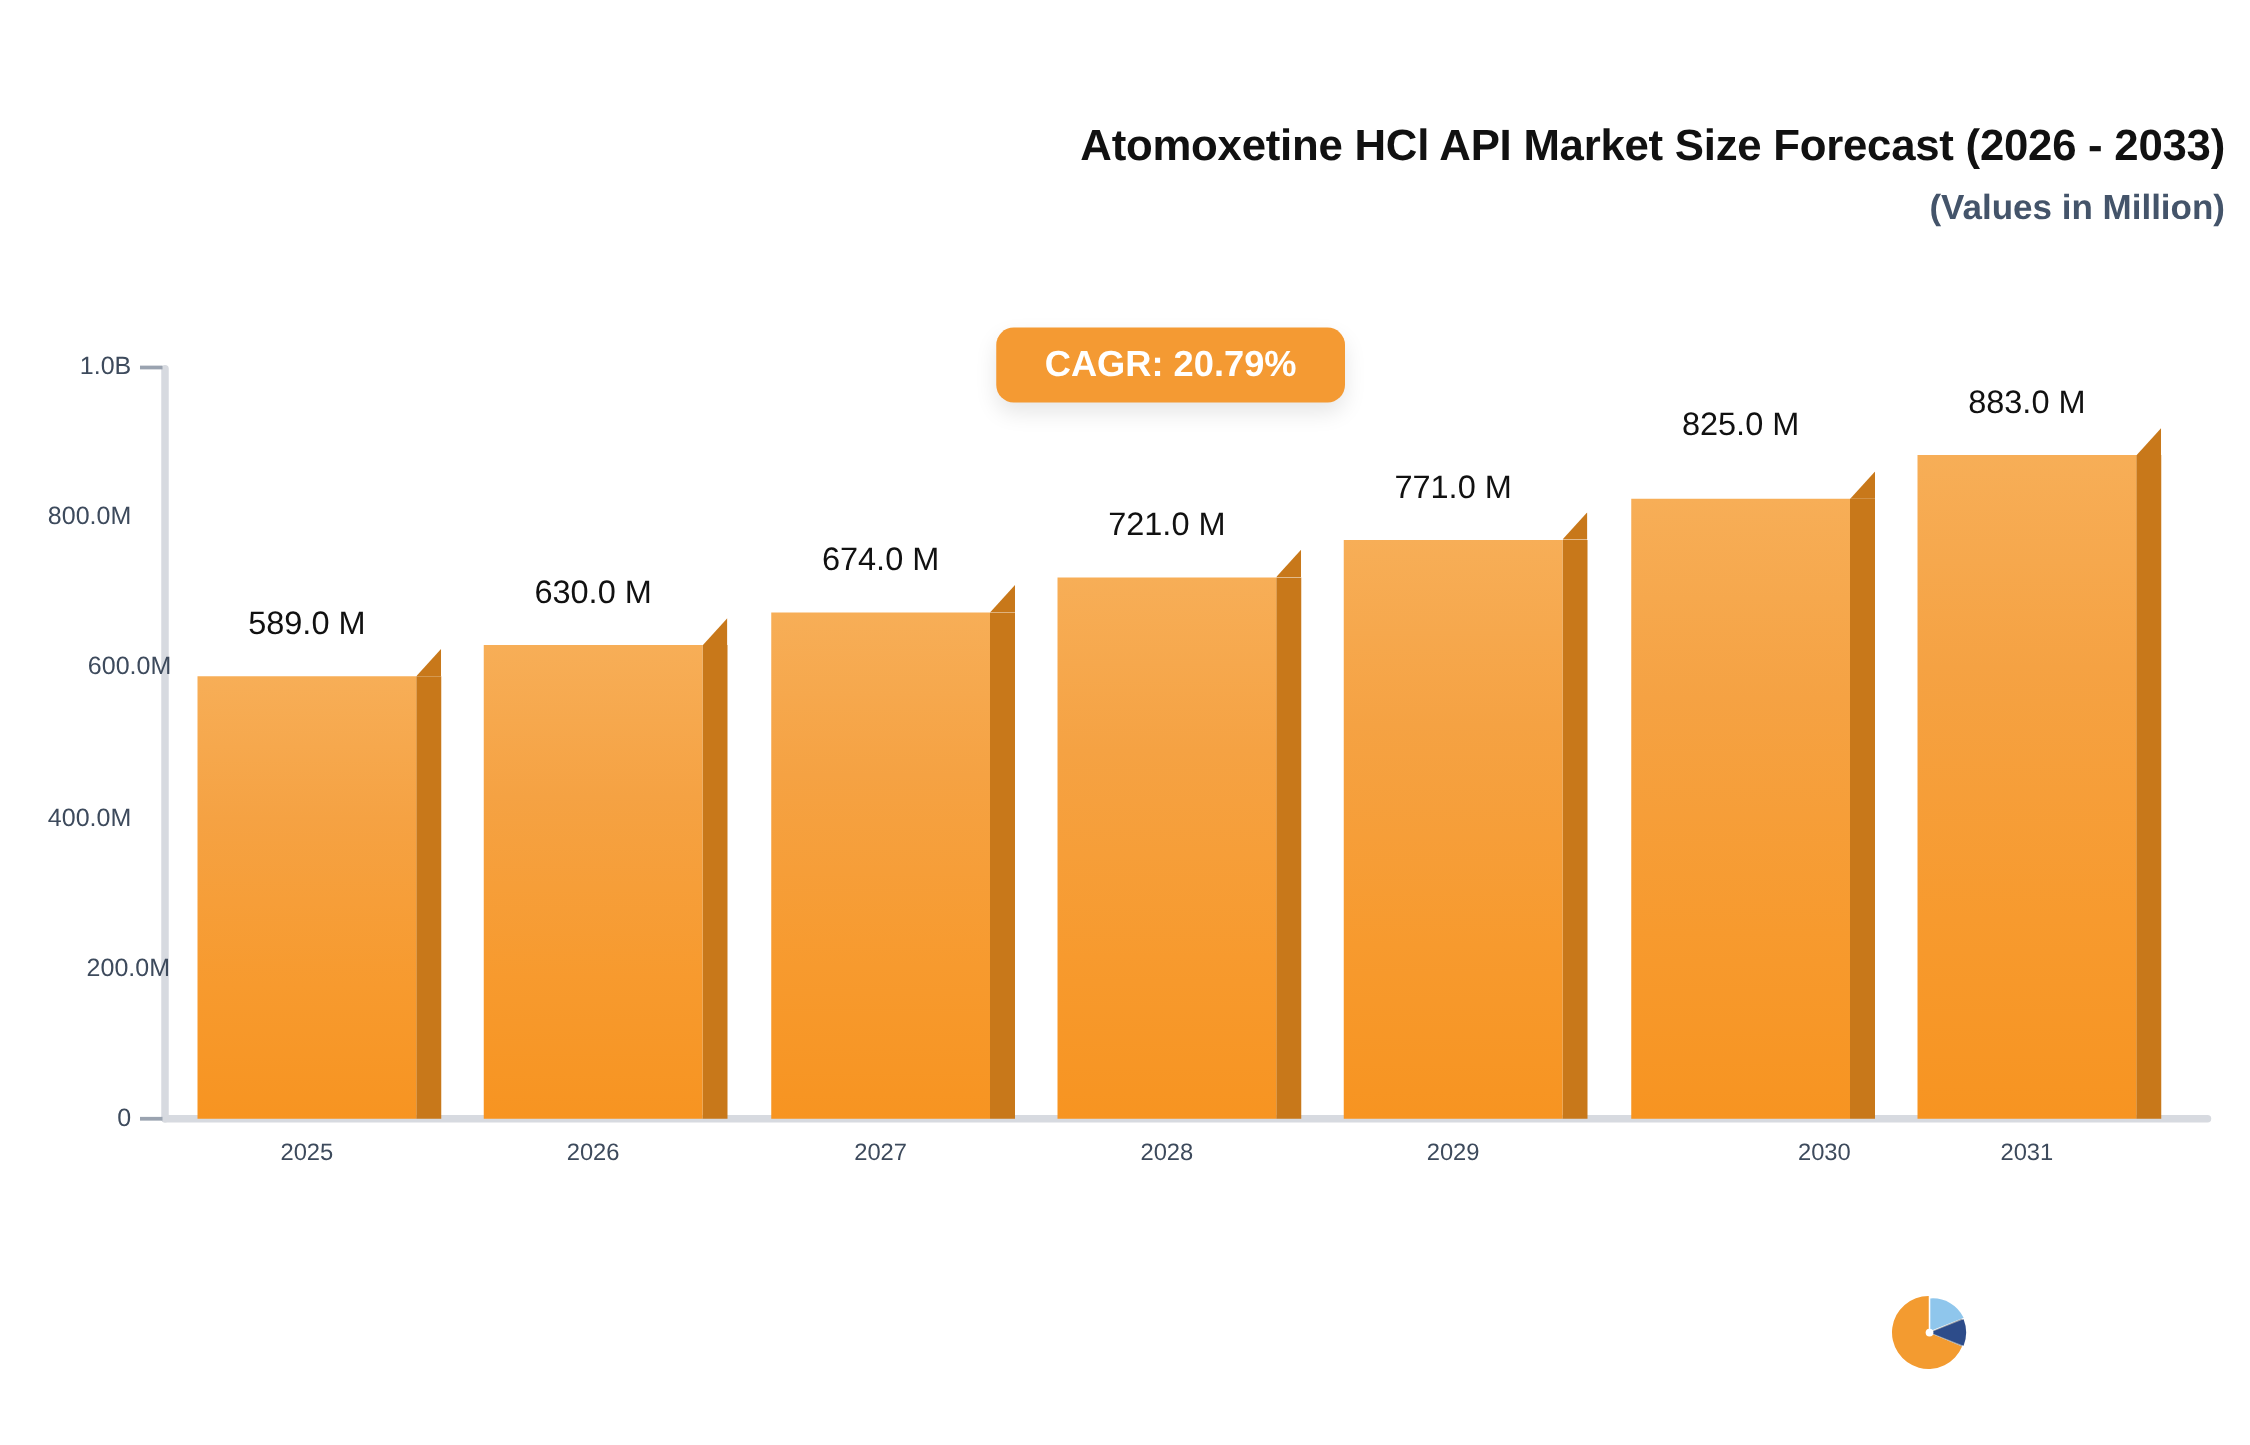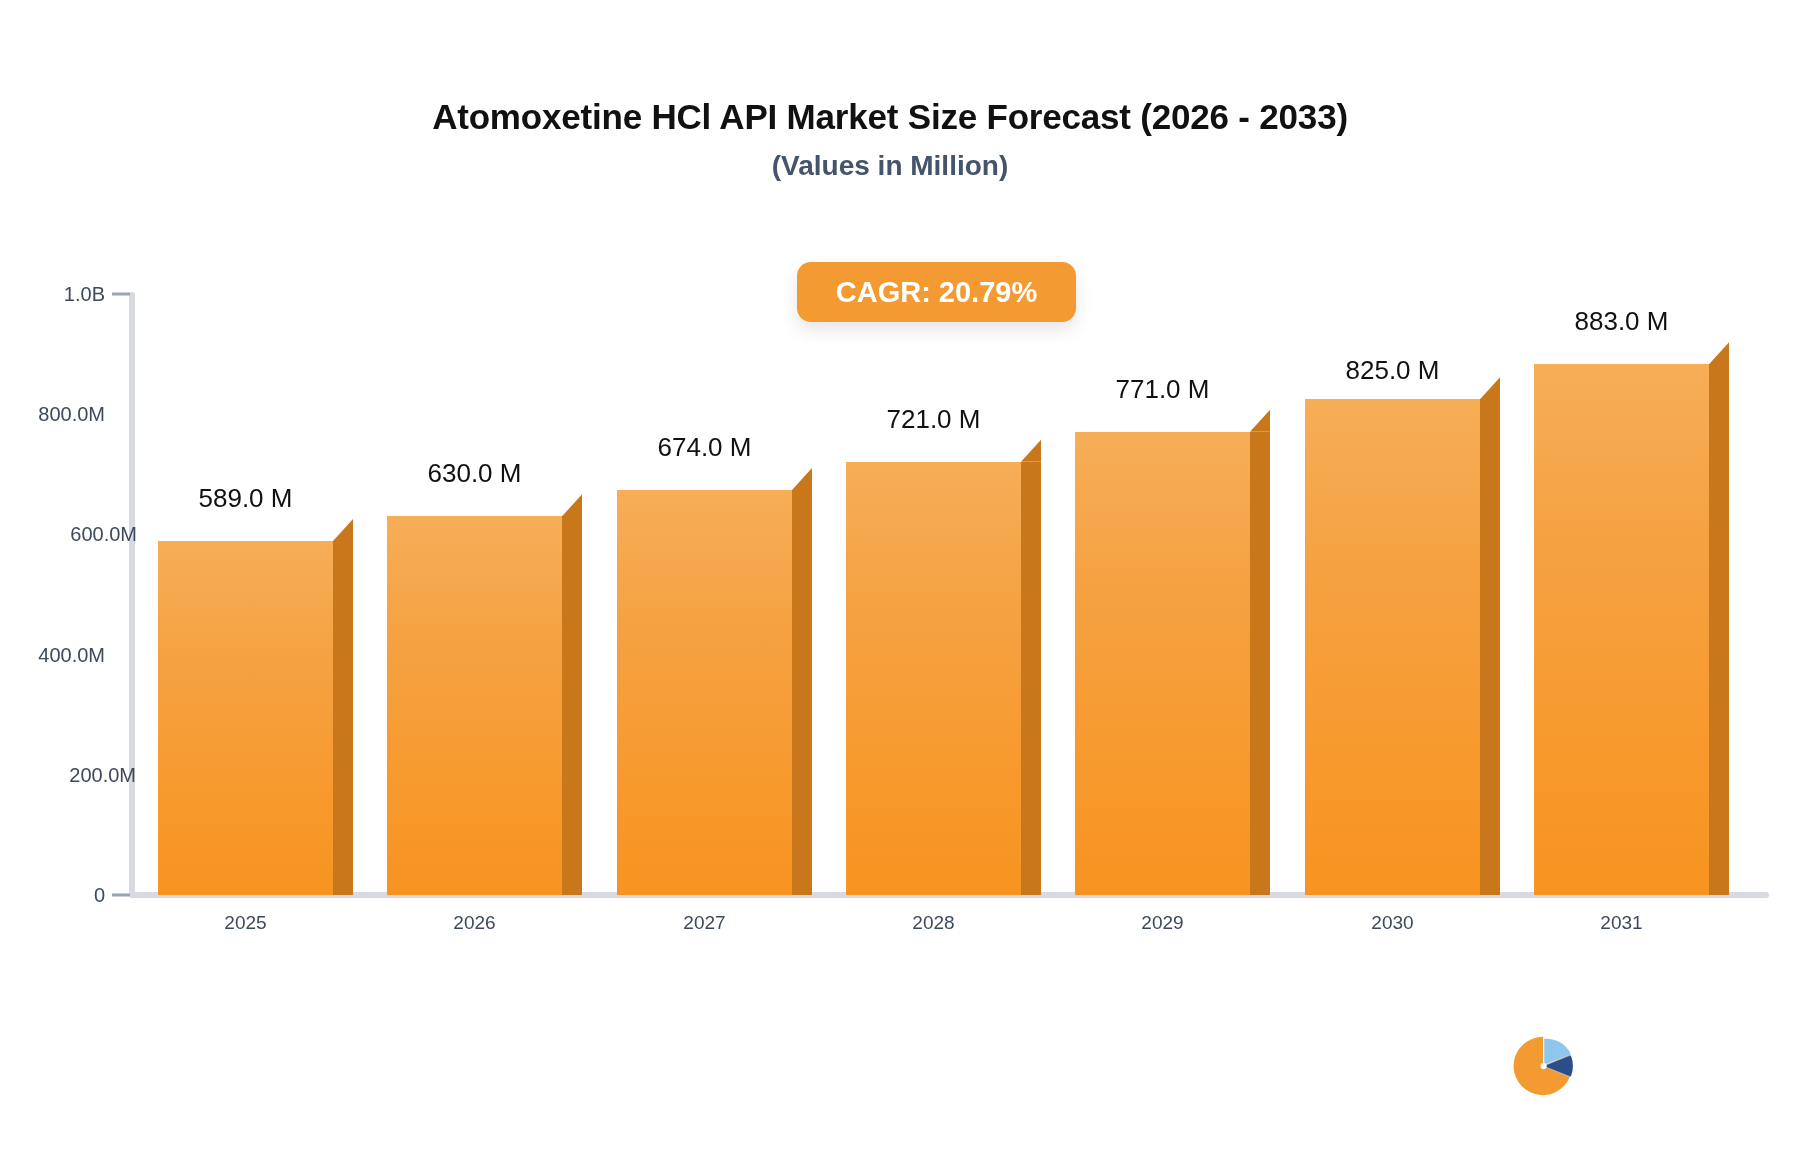--- a/index.html
+++ b/index.html
@@ -21,21 +21,21 @@
     inset: 0;
     background: #ffffff;
   }
 
   
   .title-block {
     position: absolute;
     top: 98px;
     left: 0;
     width: 1780px;
-    text-align: center;
+    text-align: right;
   }
   .chart-title {
     font-size: 35px;
     font-weight: bold;
     color: #111111;
     letter-spacing: -0.2px;
     line-height: 1.1;
     margin: 0;
   }
   .chart-subtitle {
@@ -236,36 +236,36 @@
         <div class="bar-side" style="left: 175px; height: 463.371px;"></div>
         <div style="position: absolute; left: 175px; top: 0px; width: 20px; height: 22px; background: rgb(200, 120, 26); clip-path: polygon(0px 100%, 100% 0px, 100% 100%);"></div>
         <div class="bar-face" style="width: 175px; height: 463.371px;"></div>
       </div>
       <div class="bar-value" style="left: 1055px; width: 215px; top: 373.629px;">771.0 M</div>
       <div class="bar-group" style="left: 1305px; top: 377.175px; width: 195px; height: 517.825px;">
         <div class="bar-side" style="left: 175px; height: 495.825px;"></div>
         <div style="position: absolute; left: 175px; top: 0px; width: 20px; height: 22px; background: rgb(200, 120, 26); clip-path: polygon(0px 100%, 100% 0px, 100% 100%);"></div>
         <div class="bar-face" style="width: 175px; height: 495.825px;"></div>
       </div>
-      <div class="bar-value" style="left: 1285px; width: 215px; top: 355px;">825.0 M</div>
+      <div class="bar-value" style="left: 1285px; width: 215px; top: 324px;">825.0 M</div>
       <div class="bar-group" style="left: 1534px; top: 342.317px; width: 195px; height: 552.683px;">
         <div class="bar-side" style="left: 175px; height: 530.683px;"></div>
         <div style="position: absolute; left: 175px; top: 0px; width: 20px; height: 22px; background: rgb(200, 120, 26); clip-path: polygon(0px 100%, 100% 0px, 100% 100%);"></div>
         <div class="bar-face" style="width: 175px; height: 530.683px;"></div>
       </div>
       <div class="bar-value" style="left: 1514px; width: 215px; top: 306.317px;">883.0 M</div>
     </div>
 
   <div id="x-labels">
       <div class="x-tick-label" style="left: 138px; width: 215px;">2025</div>
       <div class="x-tick-label" style="left: 367px; width: 215px;">2026</div>
       <div class="x-tick-label" style="left: 597px; width: 215px;">2027</div>
       <div class="x-tick-label" style="left: 826px; width: 215px;">2028</div>
       <div class="x-tick-label" style="left: 1055px; width: 215px;">2029</div>
-      <div class="x-tick-label" style="left: 1285px; width: 215px;">2030</div>
+      <div class="x-tick-label" style="left: 1352px; width: 215px;">2030</div>
       <div class="x-tick-label" style="left: 1514px; width: 215px;">2031</div>
     </div>
 
   <div class="logo">
     <div class="logo-mark">
       <svg viewBox="0 0 100 100" width="62" height="62" aria-hidden="true">
         <path d="M50 50 L50 3 A47 47 0 1 0 93 68 Z" fill="#F39B30"></path>
         <path d="M50 50 L93 68 A47 47 0 0 0 93 32 Z" fill="#9FA3A8"></path>
         <path d="M52 50 L95 33 A47 47 0 0 1 95 67 Z" fill="#2D4C8A"></path>
         <path d="M52 48 L52 6 A44 44 0 0 1 95 31 Z" fill="#8FC6EC"></path>

